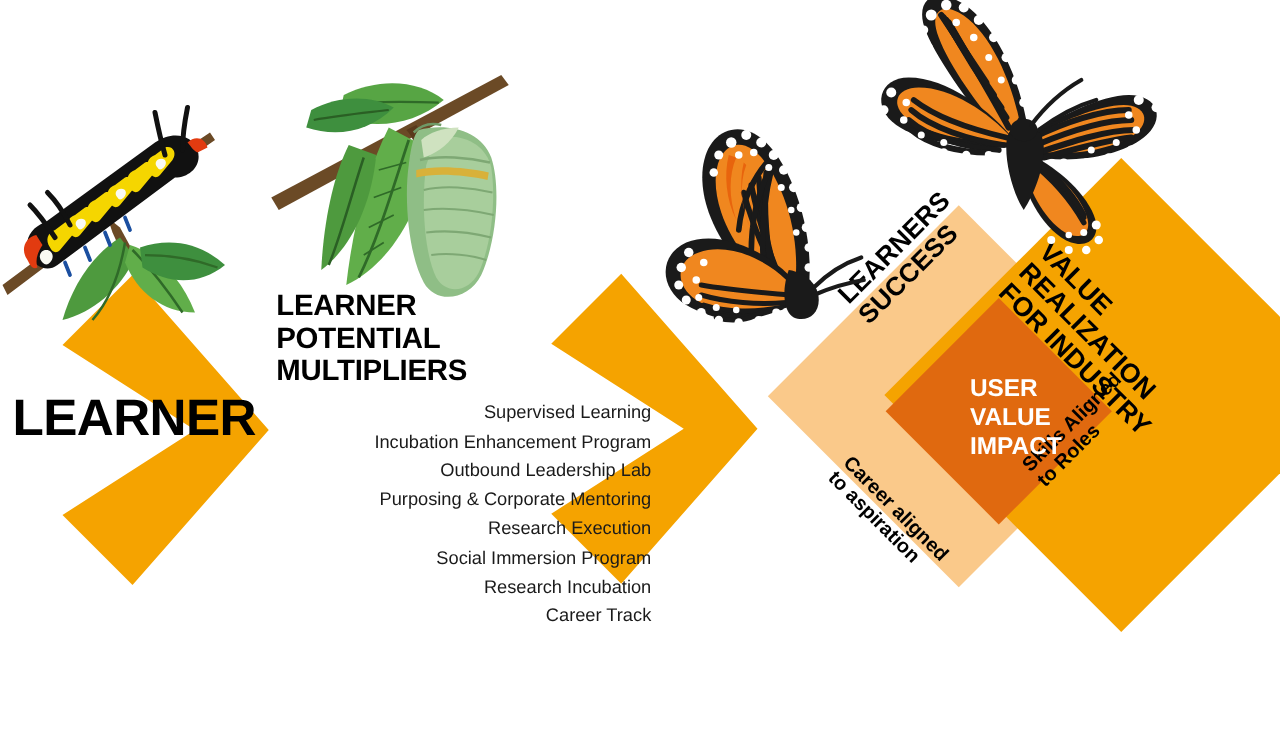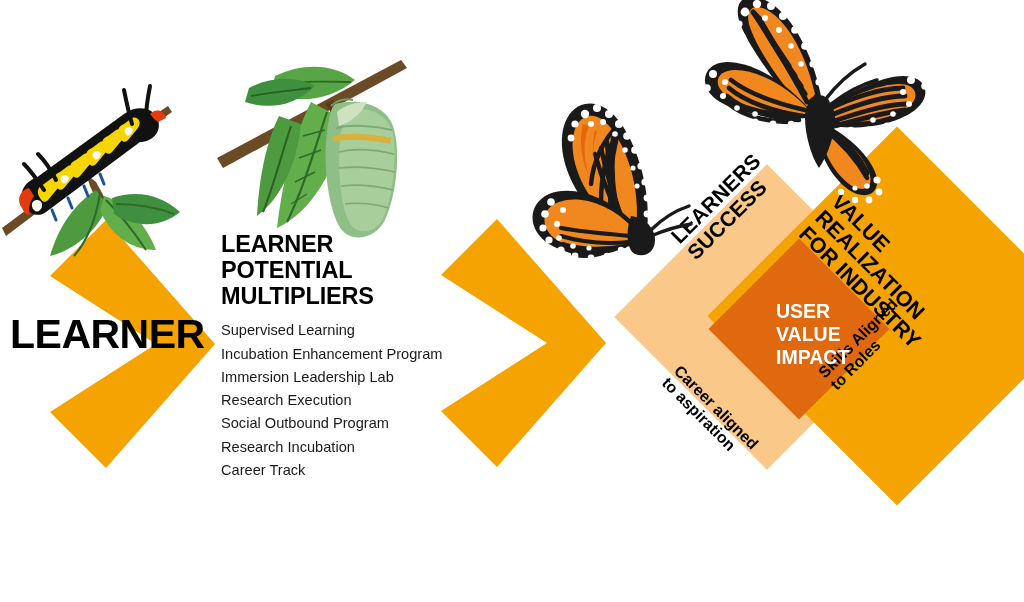--- a/index.html
+++ b/index.html
@@ -53,20 +53,21 @@
     line-height: 1.11;
     color: #000000;
     letter-spacing: -0.2px;
     margin: 0 0 10px 0;
     white-space: pre-line;
   }
   #multipliers-list {
     list-style: none;
     margin: 0;
     padding: 0;
+    text-align: right;
   }
   #multipliers-list li {
     font-size: 14.6px;
     line-height: 23.3px;
     color: #1a1a1a;
     white-space: nowrap;
   }
 
   
   #diamonds {
@@ -436,23 +437,24 @@
 
   <div id="learner-word">LEARNER</div>
 
   <div id="multipliers">
     <div id="multipliers-heading">LEARNER
 POTENTIAL
 MULTIPLIERS</div>
     <ul id="multipliers-list">
       <li>Supervised Learning</li>
       <li>Incubation Enhancement Program</li>
-      <li>Immersion Leadership Lab</li>
+      <li>Outbound Leadership Lab</li>
+      <li>Purposing &amp; Corporate Mentoring</li>
       <li>Research Execution</li>
-      <li>Social Outbound Program</li>
+      <li>Social Immersion Program</li>
       <li>Research Incubation</li>
       <li>Career Track</li>
     </ul>
   </div>
 
   <div id="diamonds">
     <div class="diamond" id="diamond-light"></div>
     <div class="diamond" id="diamond-main"></div>
     <div class="diamond" id="diamond-core"></div>
 

